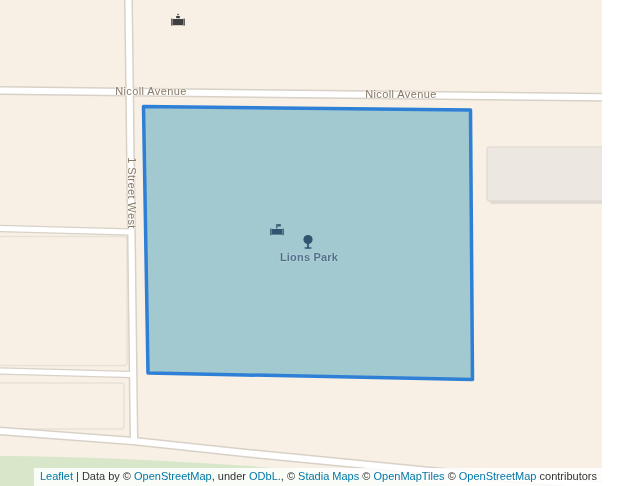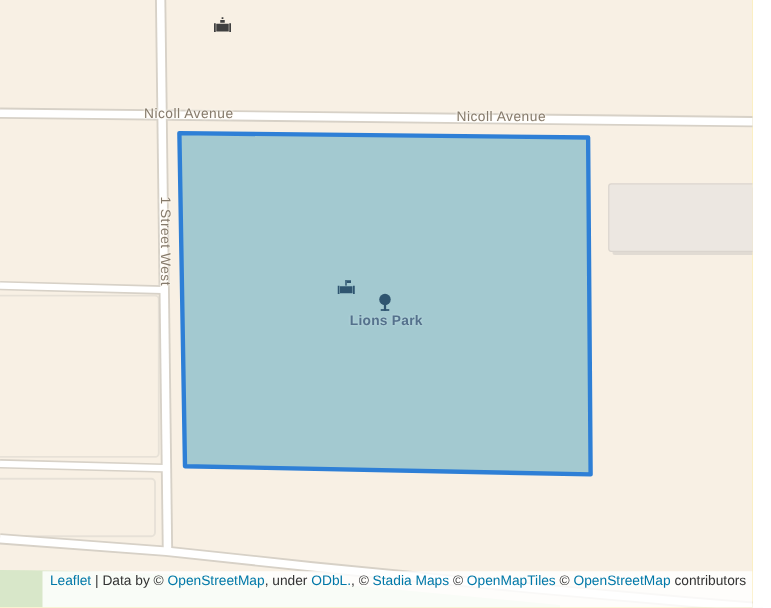--- a/index.html
+++ b/index.html
@@ -20,21 +20,21 @@
     position:absolute;transform:translate(-50%,-50%);
     font-size:11px;letter-spacing:.2px;color:#54718c;white-space:nowrap;
     text-shadow:0 0 2px #b9d6dd,0 0 2px #b9d6dd;
     pointer-events:none;
     font-weight:bold;
   }
   .poi{position:absolute;width:16px;height:16px;}
   .attribution{
     position:absolute;right:0;bottom:0;height:17px;line-height:16px;
     background:rgba(255,255,255,.85);
-    font-size:11px;color:#333;padding:0 5px 12px 6px;white-space:nowrap;
+    font-size:11px;color:#333;padding:0 5px 1px 6px;white-space:nowrap;
   }
   .attribution a{color:#0078A8;text-decoration:none;cursor:pointer;}
 </style>
 </head>
 <body>
 
 <div id="map">
 
   <svg class="base" width="617" height="486" viewBox="0 0 617 486">
 

